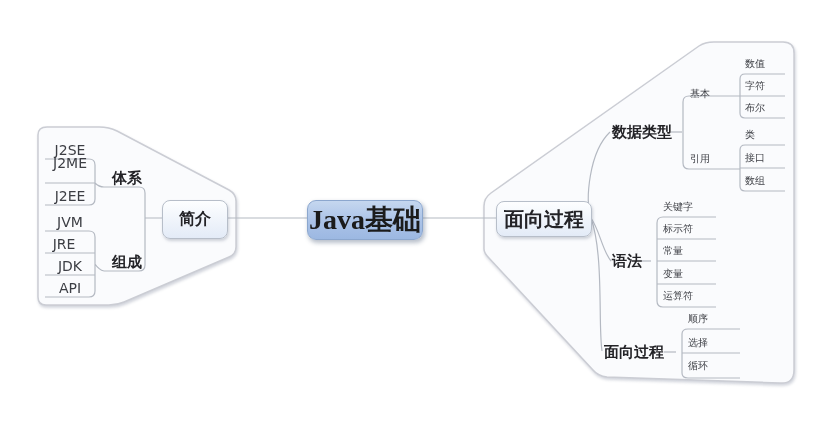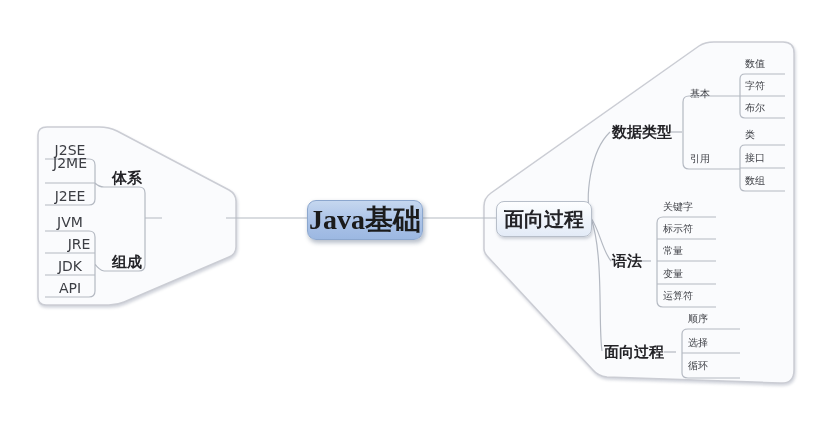--- a/index.html
+++ b/index.html
@@ -81,29 +81,32 @@
          M 657,239 L 716,239 M 657,261 L 716,261 M 657,284 L 716,284"></path>
 
     <path class="wire" d="M 664,352 L 676,352"></path>
     <path class="wire" d="M 740,329 L 688,329 Q 682,329 682,334 L 682,373 Q 682,378 688,378 L 740,378 M 682,353 L 740,353"></path>
   </svg>
 
   <div class="node root" style="left:307px;top:200px;width:114px;height:38px;">
     <span>Java基础</span>
   </div>
 
+  <div class="node" style="left:162px;top:200px;width:64px;height:37px;font-size:16px;">
+    <span>简介</span>
+  </div>
   <div class="node" style="left:496px;top:201px;width:94px;height:34px;font-size:20px;">
     <span>面向过程</span>
   </div>
 
   <div class="lbl leaf-latin" style="left:45px;top:143px;">J2SE</div>
   <div class="lbl leaf-latin" style="left:45px;top:156px;">J2ME</div>
   <div class="lbl leaf-latin" style="left:45px;top:189px;">J2EE</div>
   <div class="lbl leaf-latin" style="left:45px;top:215px;">JVM</div>
-  <div class="lbl leaf-latin" style="left:54px;top:237px;">JRE</div>
+  <div class="lbl leaf-latin" style="left:39px;top:237px;">JRE</div>
   <div class="lbl leaf-latin" style="left:45px;top:259px;">JDK</div>
   <div class="lbl leaf-latin" style="left:45px;top:281px;">API</div>
 
   <div class="lbl sub-cjk" style="left:104px;top:170px;">体系</div>
   <div class="lbl sub-cjk" style="left:104px;top:254px;">组成</div>
 
   <div class="lbl sec-cjk" style="left:612px;top:124px;">数据类型</div>
   <div class="lbl sec-cjk" style="left:612px;top:253px;">语法</div>
   <div class="lbl sec-cjk" style="left:604px;top:344px;">面向过程</div>
 

